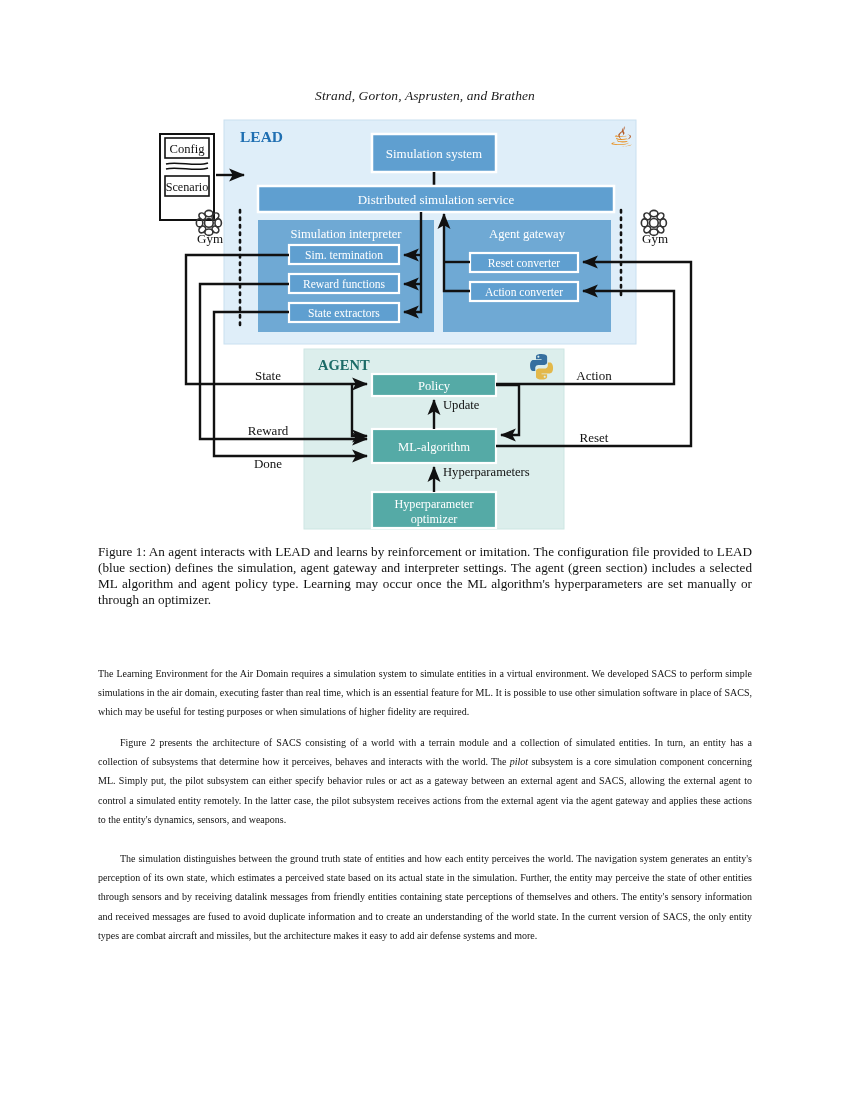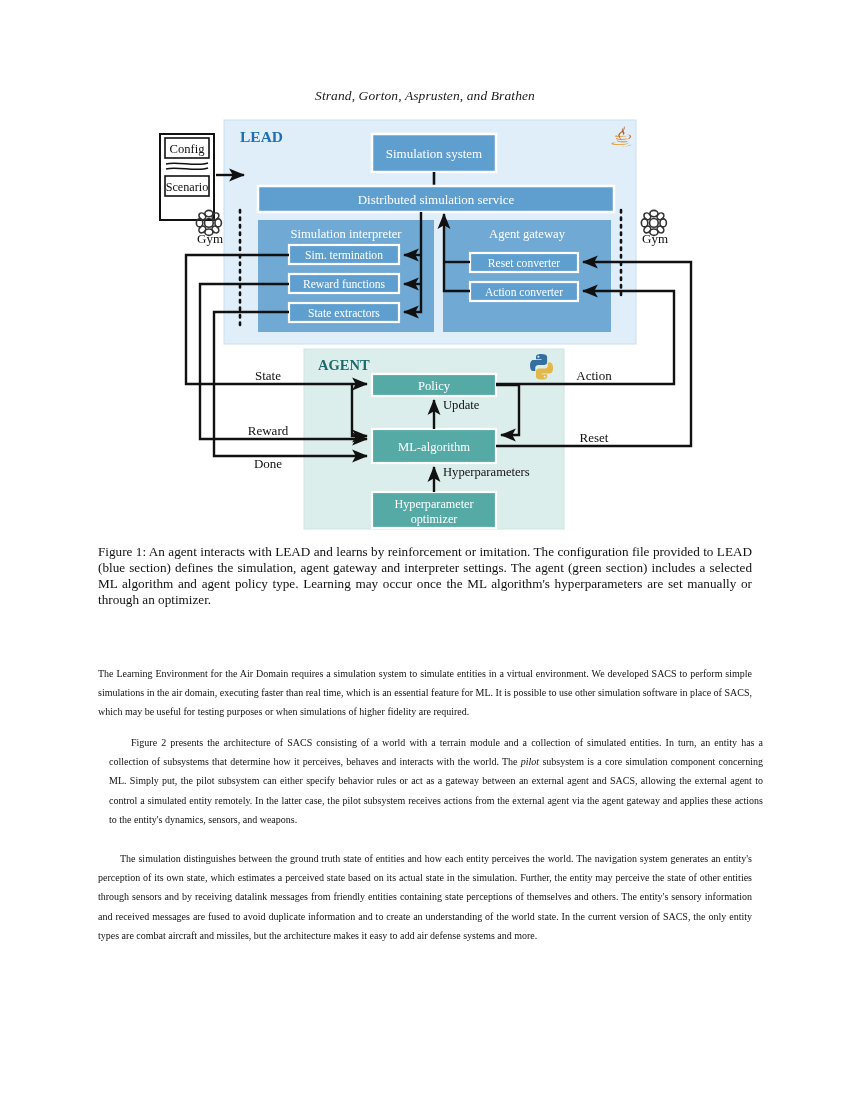--- a/index.html
+++ b/index.html
@@ -74,21 +74,21 @@
     position: absolute;
     left: 98px;
     width: 654px;
     font-size: 10px;
     line-height: 19.2px;
     text-align: justify;
     text-justify: inter-word;
     color: #111111;
   }
   .p1 { top: 664px; }
-  .p2 { top: 733px; margin-left: 11px; }
+  .p2 { top: 733px; }
   .p3 { top: 849px; }
 
   .body-text p { margin: 0; }
   .body-text p.indent { text-indent: 22px; }
   .ital { font-style: italic; }
 </style>
 </head>
 <body>
 
 <div class="page">

